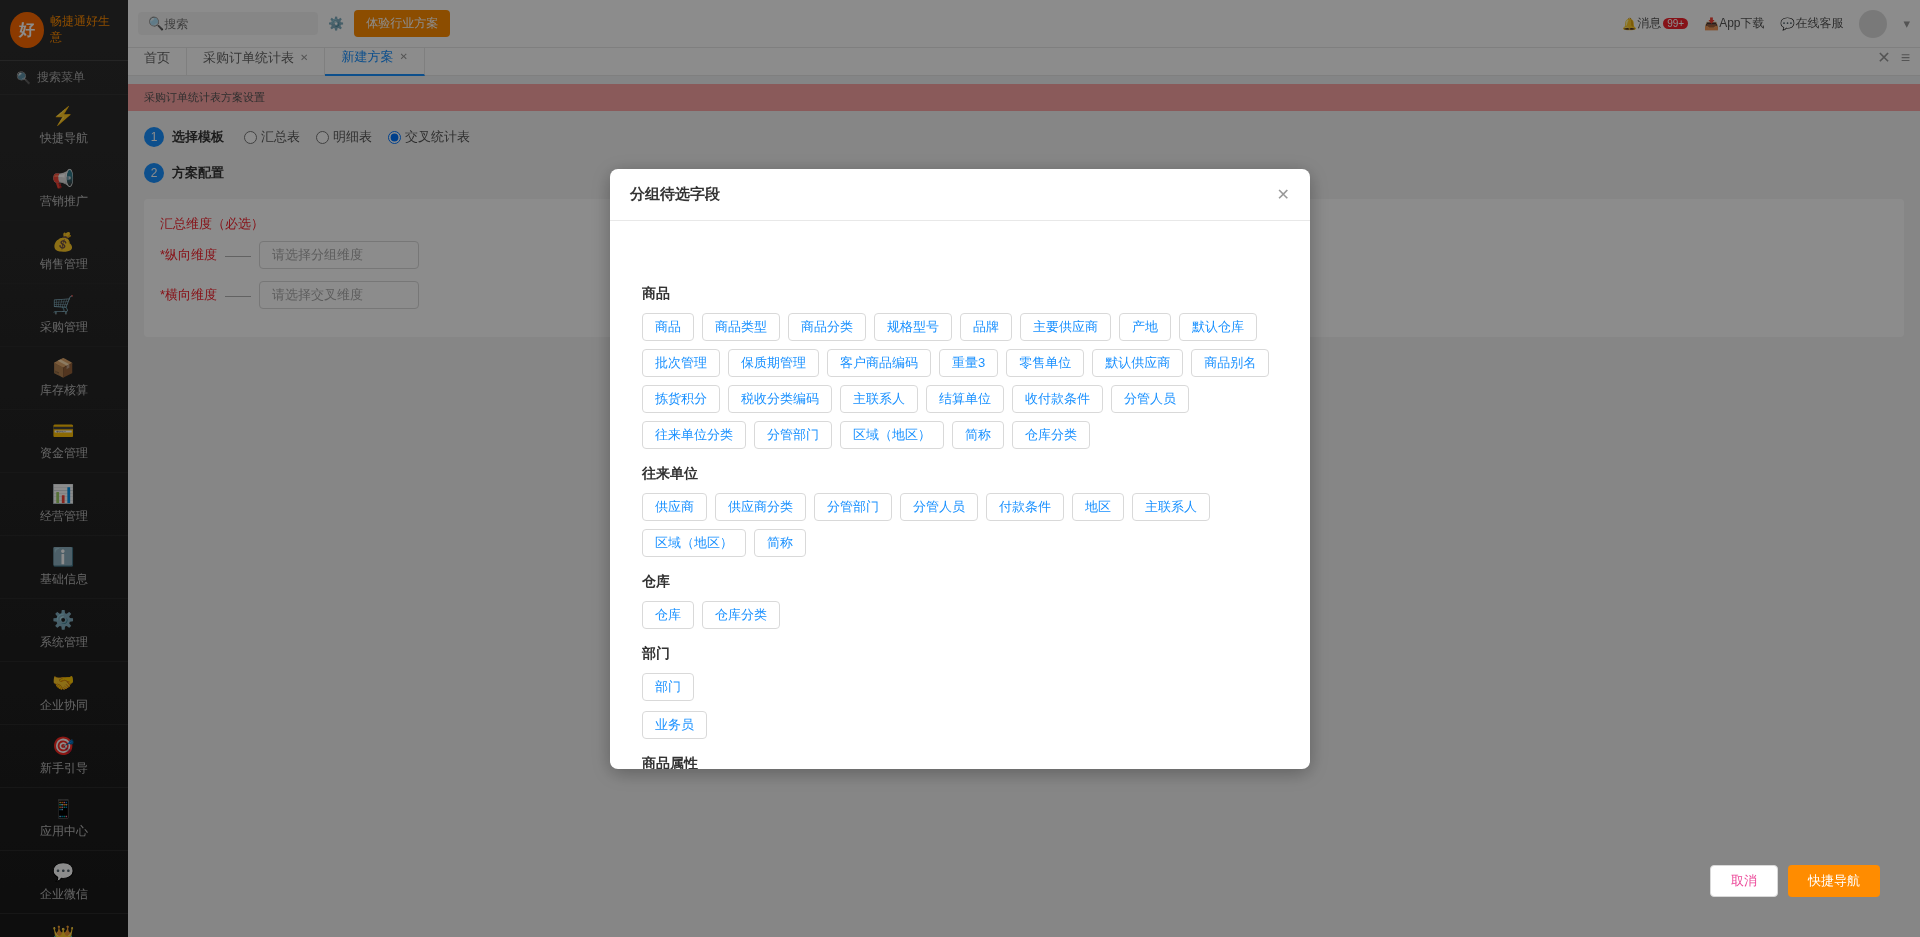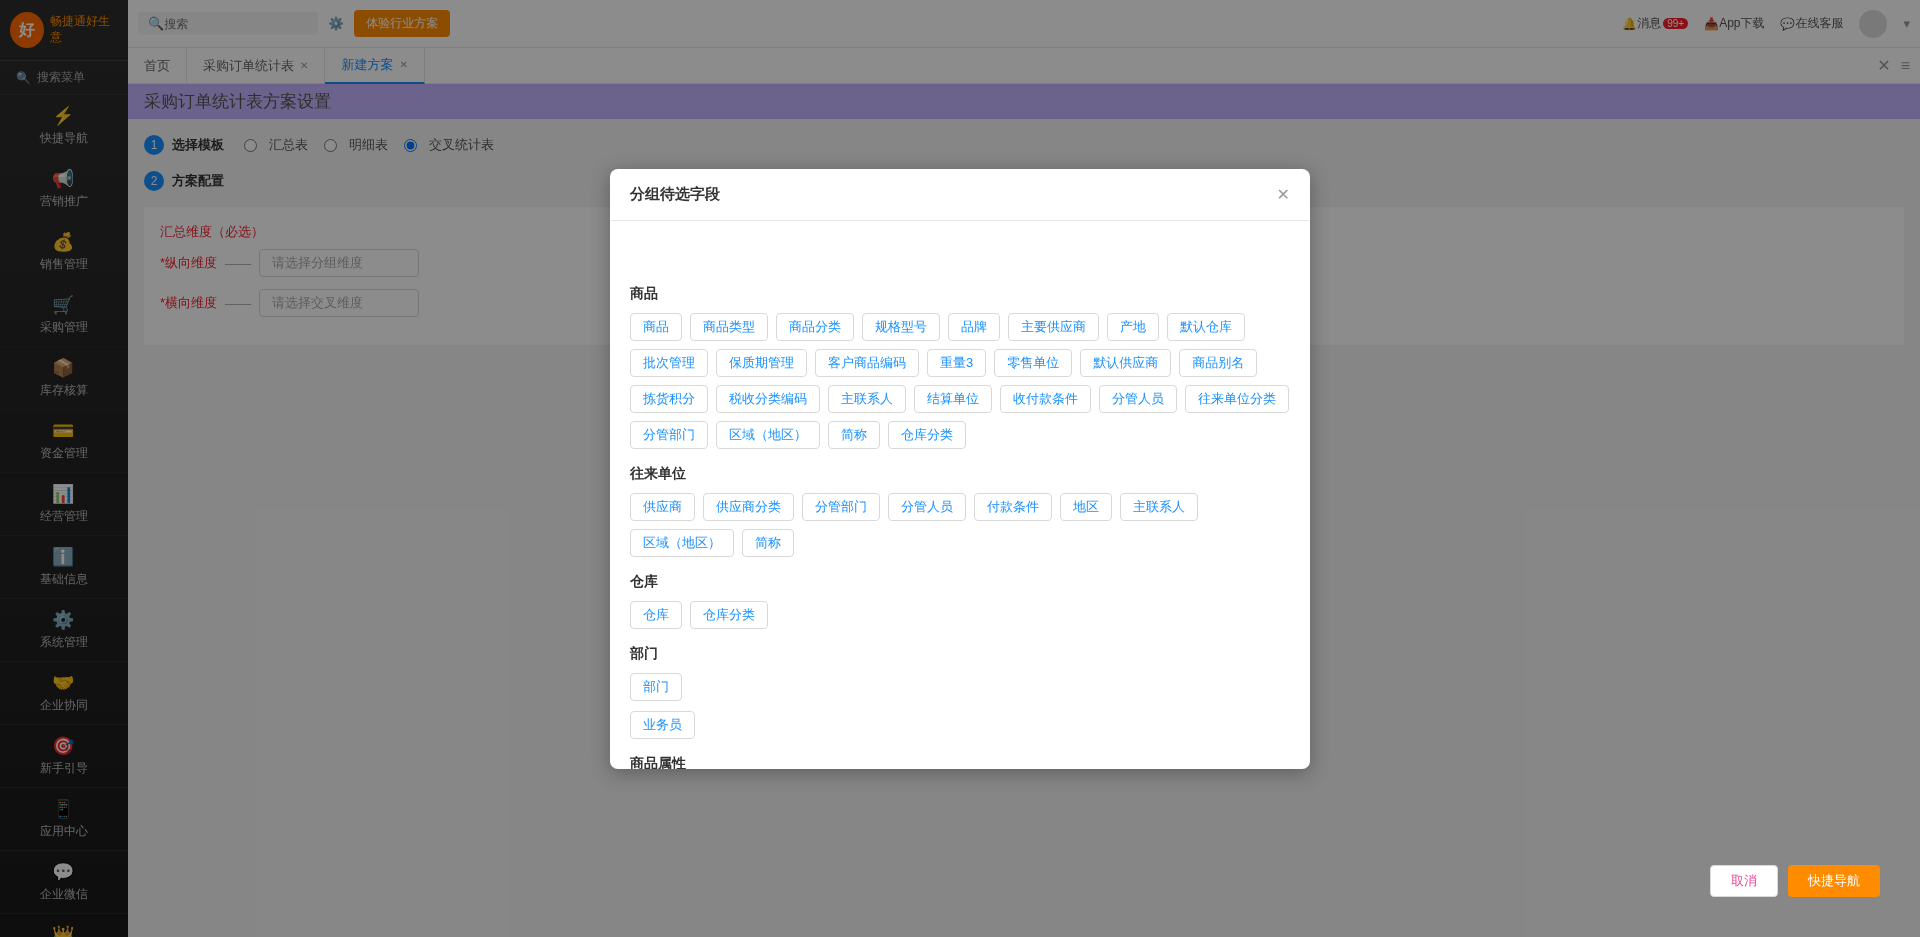--- a/index.html
+++ b/index.html
@@ -48,49 +48,49 @@
     .header-right { display: flex; align-items: center; gap: 16px; margin-left: auto; }
     .header-right-item { display: flex; align-items: center; color: #555; font-size: 12px; cursor: pointer; }
     .header-right-item .badge {
       background: #f5222d; color: white; border-radius: 10px; font-size: 10px;
       padding: 0 4px; margin-left: 2px;
     }
     .header-avatar { width: 28px; height: 28px; background: #ddd; border-radius: 50%; }
 
     
     .tabs {
-      position: fixed; top: 48px; left: 128px; right: 0; height: 36px;
+      position: fixed; top: 40px; left: 128px; right: 0; height: 36px;
       background: #fff; display: flex; align-items: center; z-index: 8;
       border-bottom: 1px solid #e8e8e8; padding: 0;
     }
     .tab {
       display: flex; align-items: center; padding: 0 16px; height: 36px;
       font-size: 13px; cursor: pointer; color: #666; border-right: 1px solid #e8e8e8;
     }
     .tab.active { color: #1890ff; border-bottom: 2px solid #1890ff; }
     .tab-close { margin-left: 6px; color: #999; font-size: 10px; }
 
     
     .main-content {
       position: fixed; top: 84px; left: 128px; right: 0; bottom: 0;
       background: #f5f5f5; overflow: auto;
     }
     .page-header {
-      background: #c4b5fd; padding: 6px 16px; font-size: 17px; color: #555;
+      background: #fca5a5; padding: 6px 16px; font-size: 11px; color: #555;
     }
     .scheme-config { padding: 16px; }
     .step-row { display: flex; align-items: center; margin-bottom: 16px; }
     .step-badge {
       background: #1890ff; color: white; width: 20px; height: 20px;
       border-radius: 50%; display: flex; align-items: center; justify-content: center;
       font-size: 12px; margin-right: 8px; flex-shrink: 0;
     }
     .step-label { font-size: 13px; font-weight: bold; color: #333; margin-right: 20px; }
     .radio-group { display: flex; gap: 16px; align-items: center; }
-    .radio-item { display: flex; align-items: center; gap: 12px; font-size: 13px; color: #555; cursor: pointer; }
+    .radio-item { display: flex; align-items: center; gap: 4px; font-size: 13px; color: #555; cursor: pointer; }
     .content-area {
       background: white; border-radius: 4px; padding: 16px; margin-bottom: 16px;
     }
     .dimension-label { font-size: 13px; color: #f5222d; margin-bottom: 8px; }
 
     
     .overlay {
       position: fixed; top: 0; left: 0; right: 0; bottom: 0;
       background: rgba(0,0,0,0.45); z-index: 100;
     }
@@ -100,21 +100,21 @@
       position: fixed; top: 50%; left: 50%; transform: translate(-50%, -50%);
       width: 700px; max-height: 600px; background: white; border-radius: 8px;
       z-index: 101; display: flex; flex-direction: column; box-shadow: 0 4px 20px rgba(0,0,0,0.3); gap: 48px;
     }
     .modal-header {
       display: flex; align-items: center; justify-content: space-between;
       padding: 16px 20px; border-bottom: 1px solid #e8e8e8; flex-shrink: 0;
     }
     .modal-title { font-size: 15px; font-weight: bold; color: #333; }
     .modal-close { color: #999; font-size: 16px; cursor: pointer; }
-    .modal-body { flex: 1; overflow-y: auto; padding: 16px 20px; }
+    .modal-body { flex: 1; overflow-y: auto; padding: 16px 32px; }
     .section-title { font-size: 14px; font-weight: bold; color: #333; margin-bottom: 10px; margin-top: 16px; }
     .section-title:first-child { margin-top: 0; }
     .field-grid { display: flex; flex-wrap: wrap; gap: 8px; margin-bottom: 10px; }
     .field-tag {
       border: 1px solid #d9d9d9; border-radius: 4px; padding: 4px 12px;
       font-size: 13px; color: #1890ff; cursor: pointer; background: white;
     }
 
     
     .modal-footer-area {

